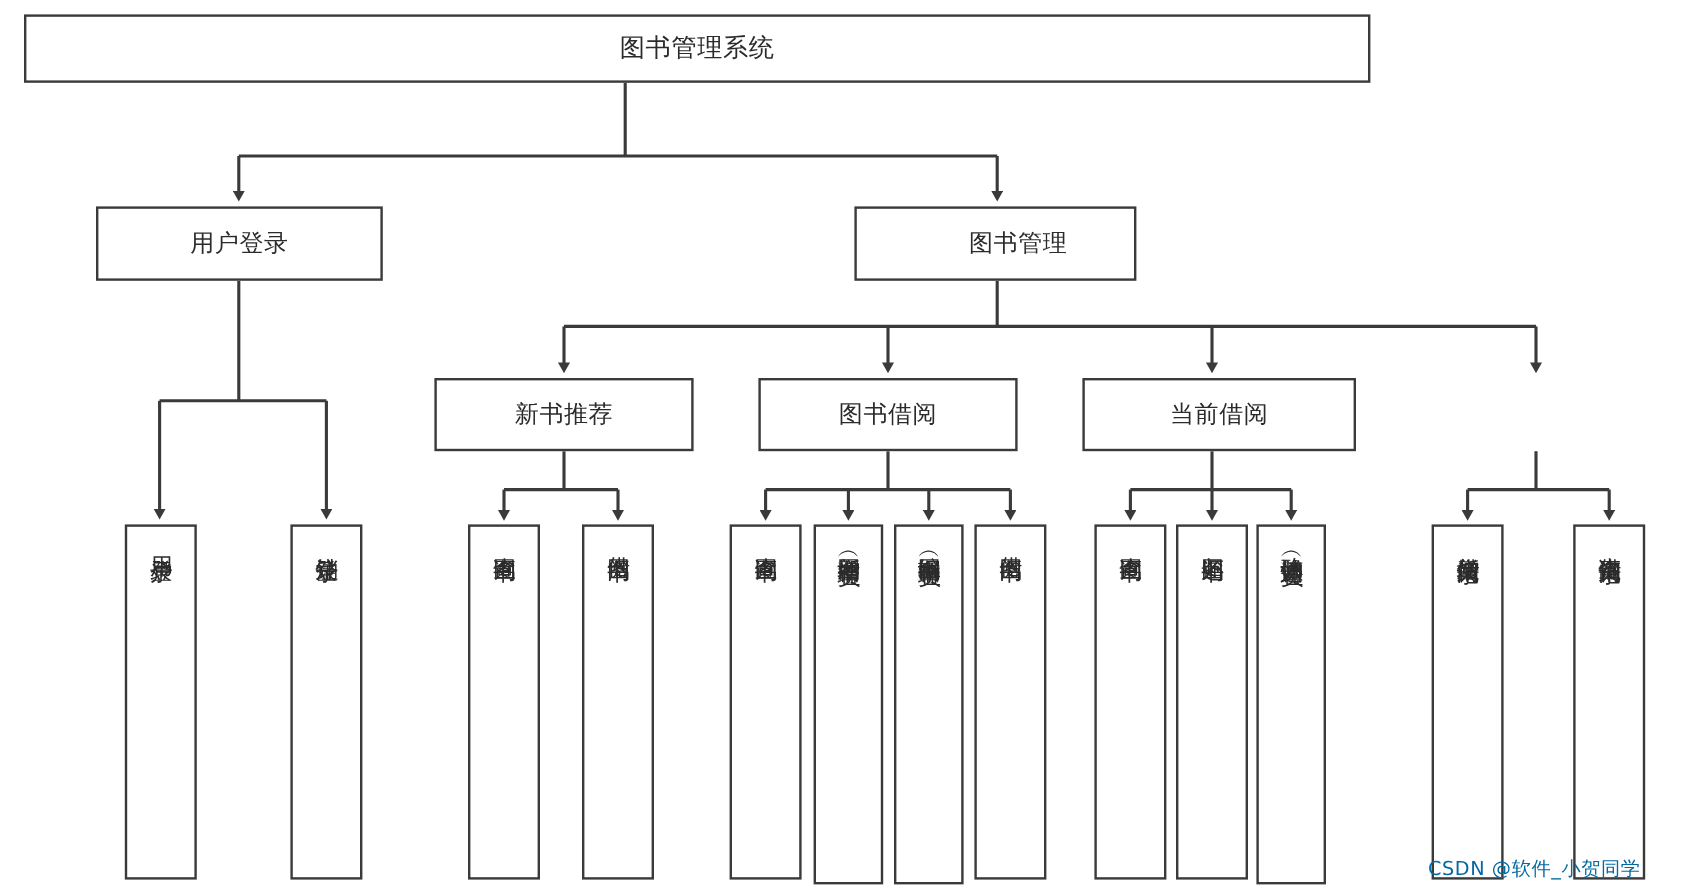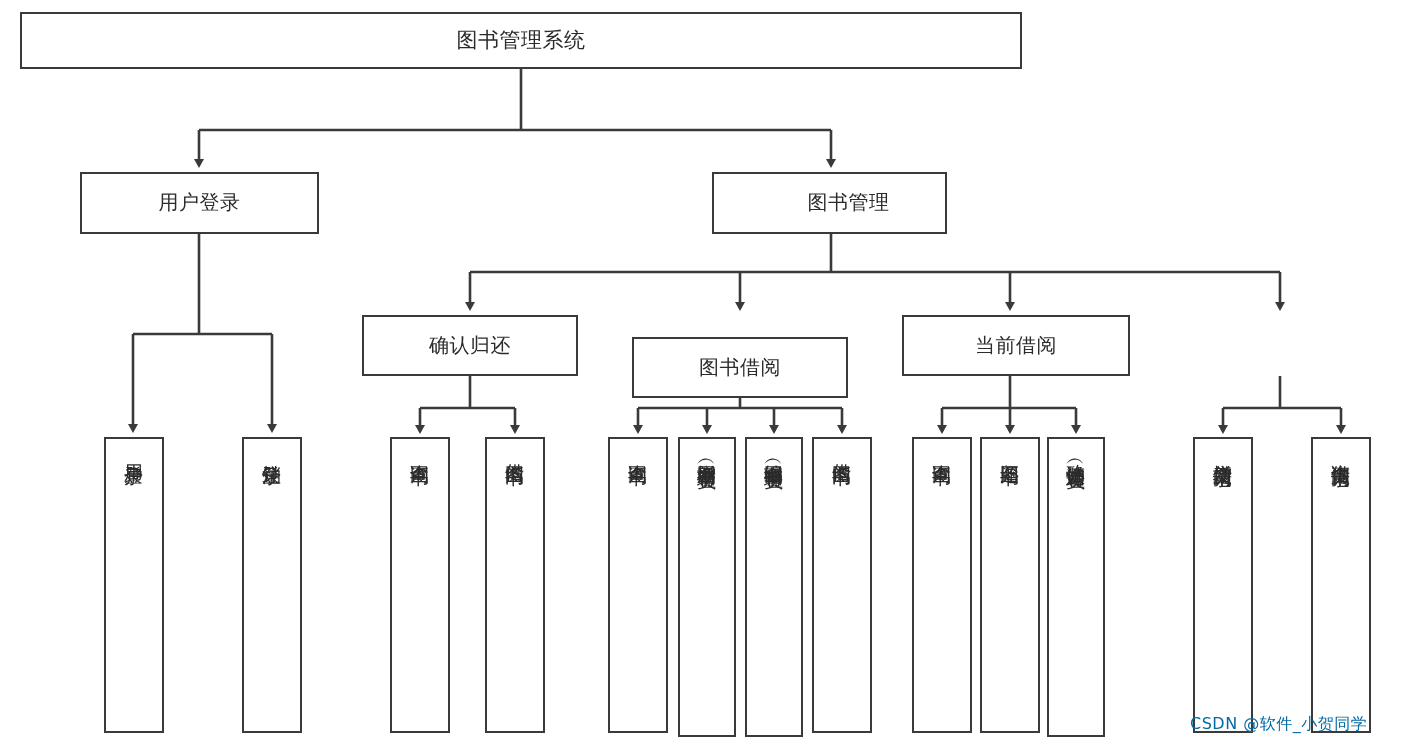--- a/index.html
+++ b/index.html
@@ -120,35 +120,35 @@
       <path d="M1010,408 L1010,426" marker-end="url(#arrow)"></path>
       <path d="M1076,408 L1076,426" marker-end="url(#arrow)"></path>
 
       <path d="M1280,376 L1280,408"></path>
       <path d="M1223,408 L1341,408"></path>
       <path d="M1223,408 L1223,426" marker-end="url(#arrow)"></path>
       <path d="M1341,408 L1341,426" marker-end="url(#arrow)"></path>
     </g>
   </svg>
 
-  <div class="node horiz root" style="left:20px;top:12px;width:1002px;height:57px;">
+  <div class="node horiz root" style="left:20px;top:12px;width:1122px;height:57px;">
     <span class="lbl">图书管理系统</span>
   </div>
 
   <div class="node horiz" style="left:80px;top:172px;width:239px;height:62px;">
     <span class="lbl">用户登录</span>
   </div>
   <div class="node horiz" style="left:712px;top:172px;width:235px;height:62px;padding-left:38px;">
     <span class="lbl">图书管理</span>
   </div>
 
   <div class="node horiz" style="left:362px;top:315px;width:216px;height:61px;">
-    <span class="lbl">确认归还</span>
+    <span class="lbl">新书推荐</span>
   </div>
-  <div class="node horiz" style="left:632px;top:315px;width:216px;height:61px;margin-top:22px;">
+  <div class="node horiz" style="left:632px;top:315px;width:216px;height:61px;">
     <span class="lbl">图书借阅</span>
   </div>
   <div class="node horiz" style="left:902px;top:315px;width:228px;height:61px;">
     <span class="lbl">当前借阅</span>
   </div>
 
   <div class="node vert" style="left:104px;top:437px;width:60px;height:296px;">
     <span class="lbl">用户登录</span>
   </div>
   <div class="node vert" style="left:242px;top:437px;width:60px;height:296px;">

